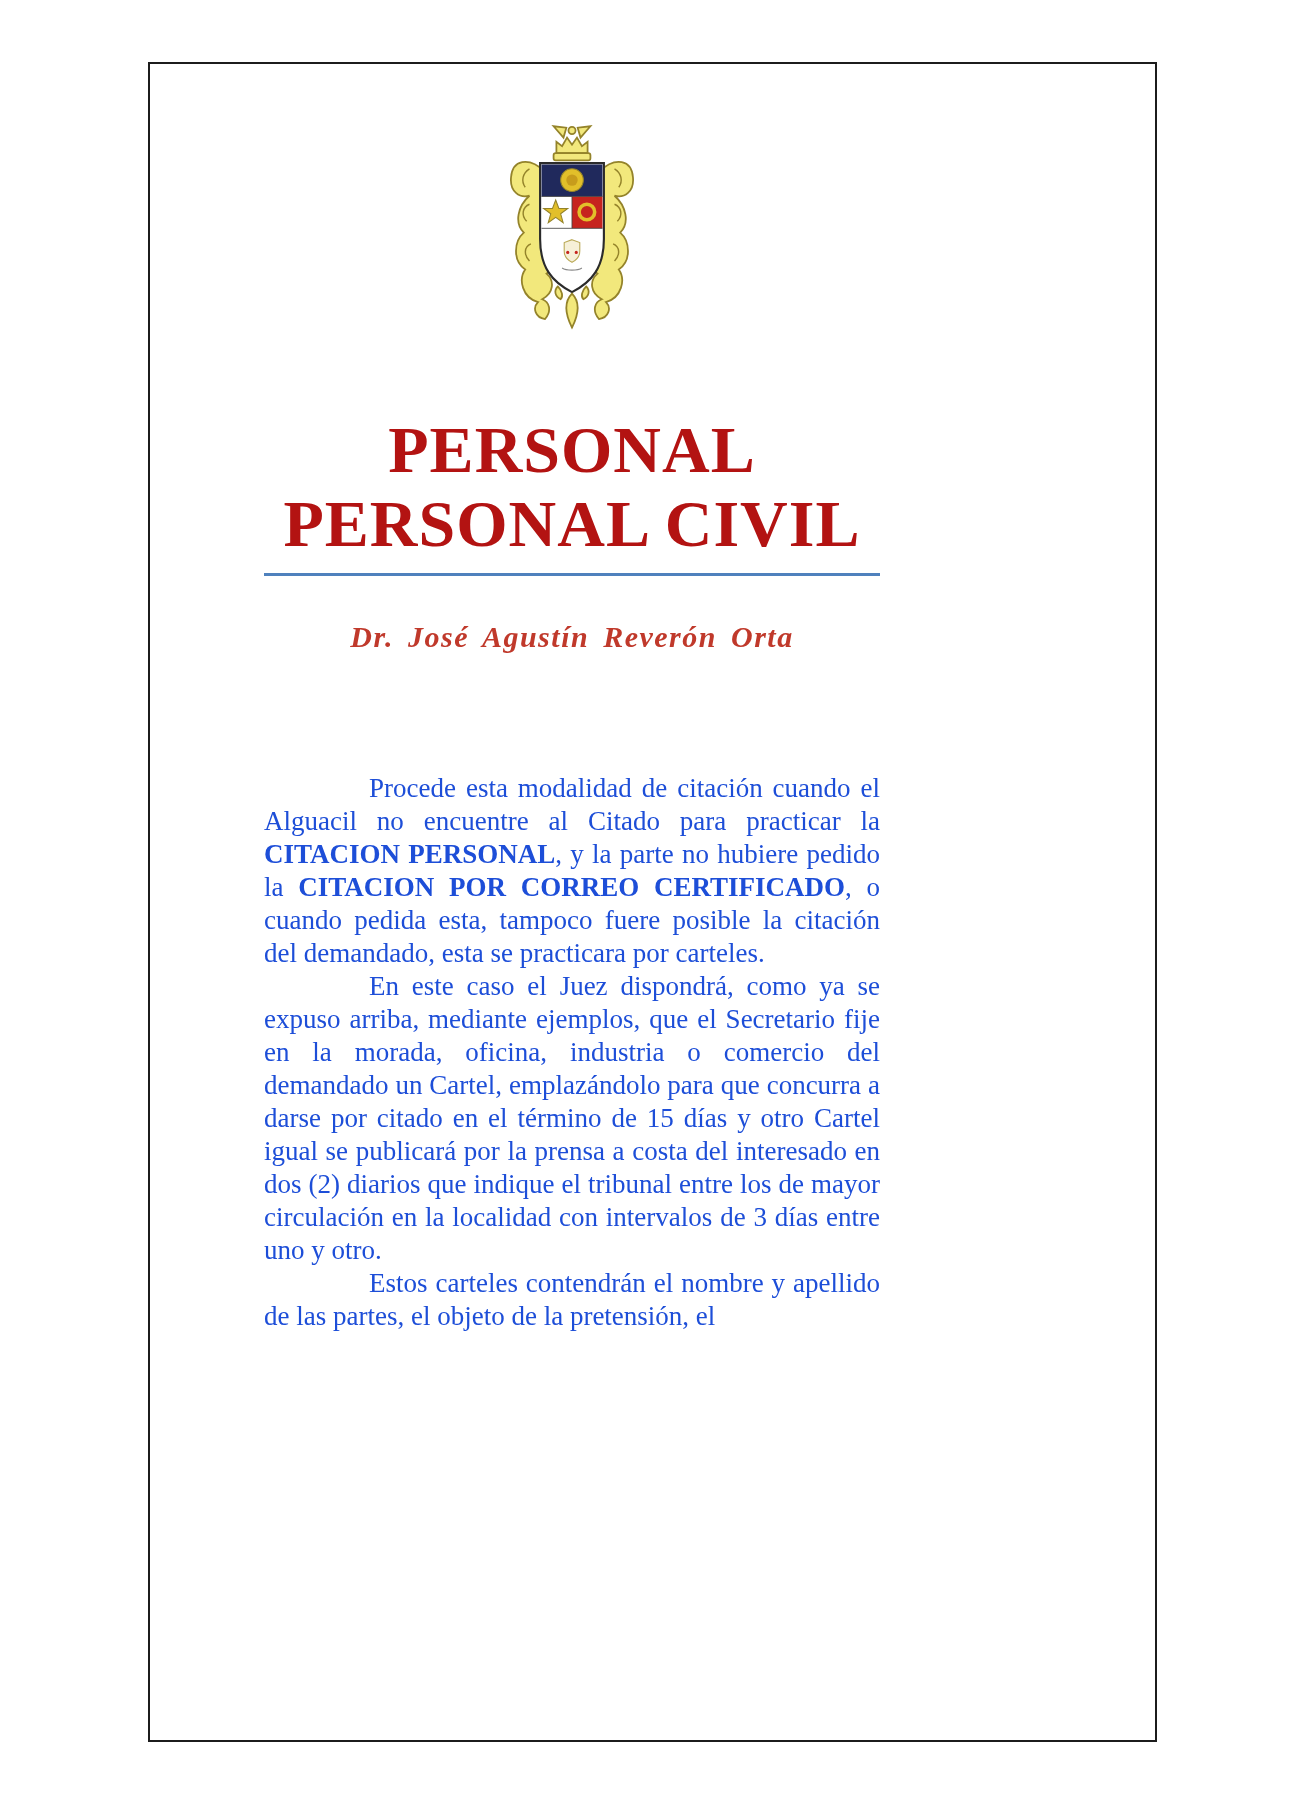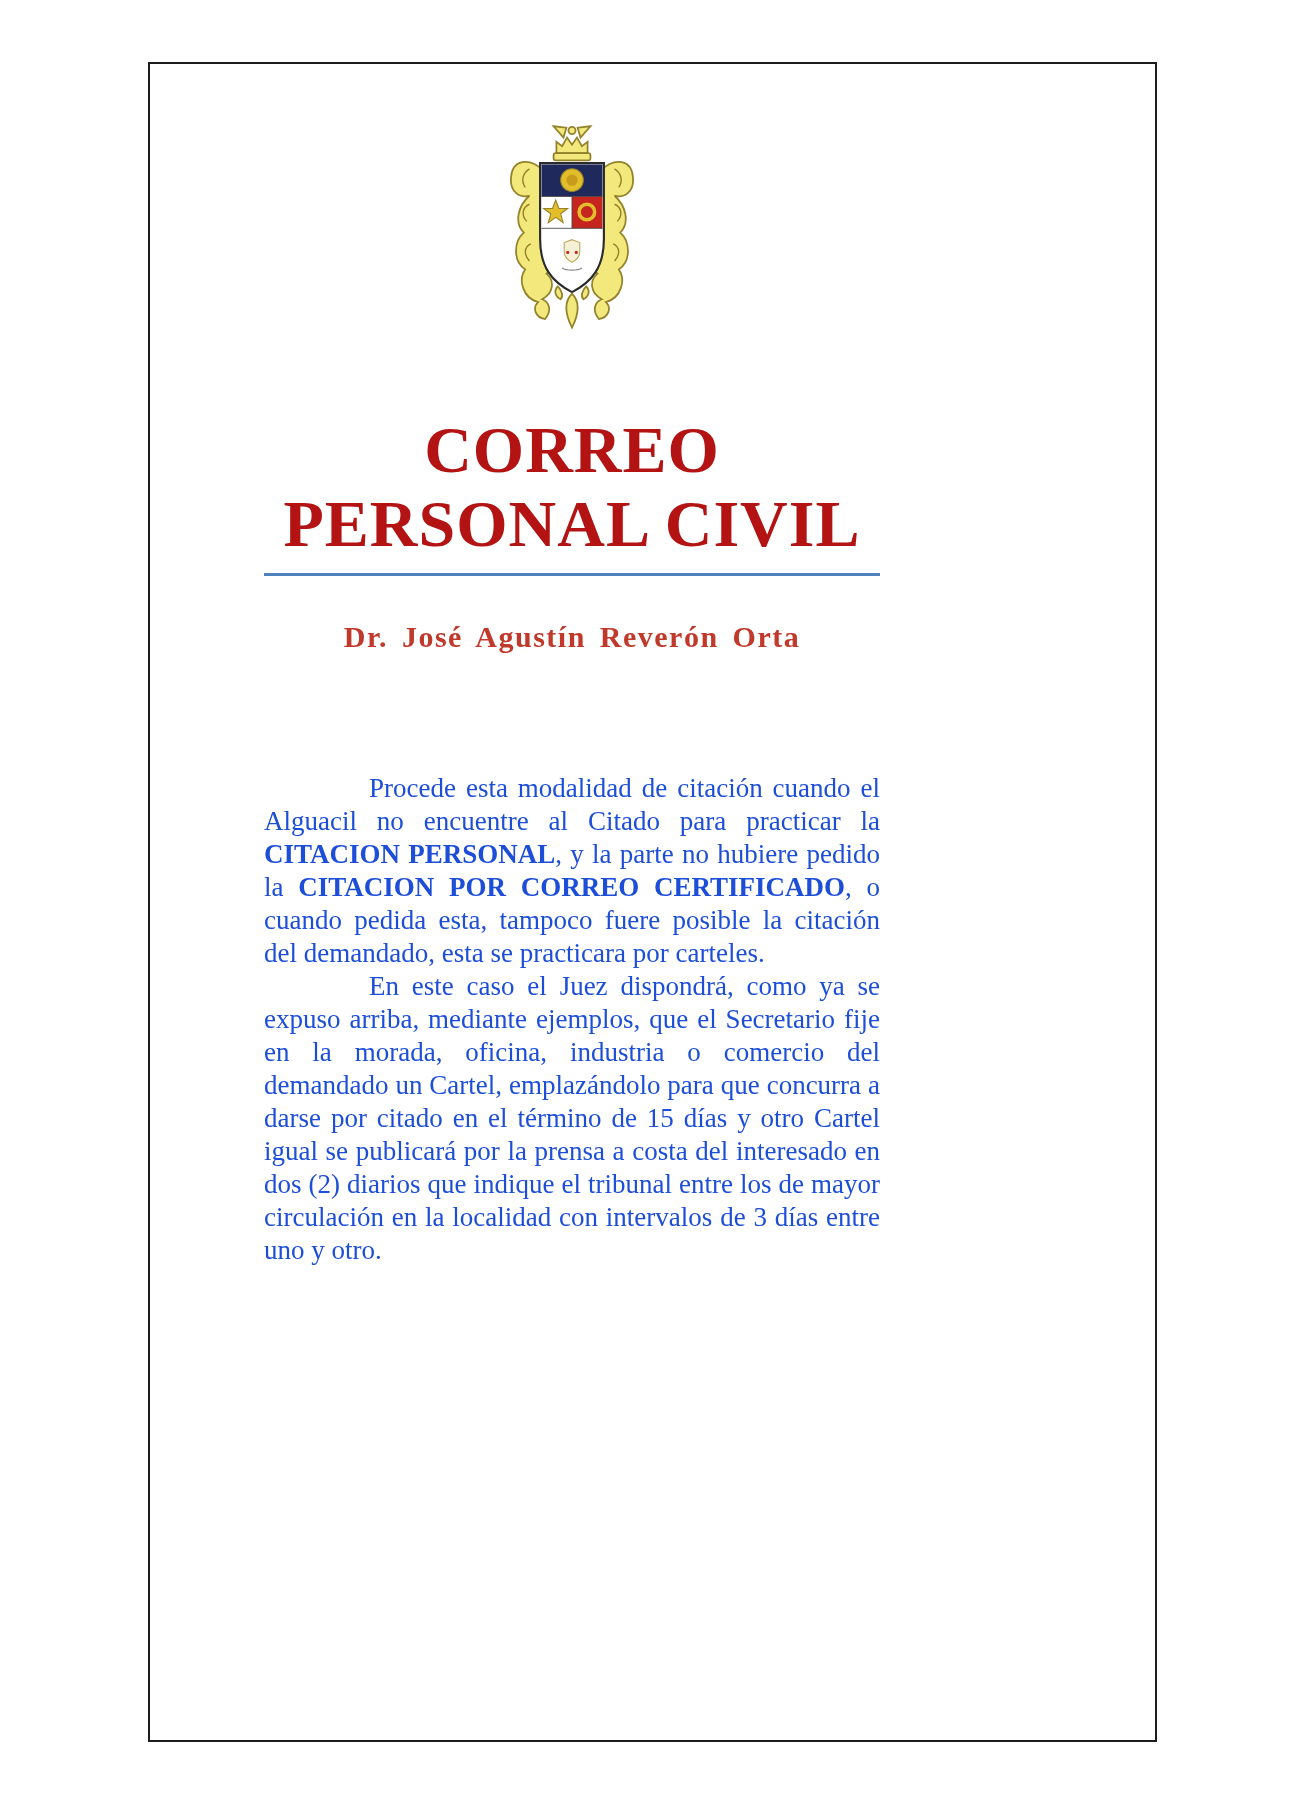--- a/index.html
+++ b/index.html
@@ -38,20 +38,21 @@
   .divider {
     height:3px;
     background:var(--divider-color, #4f81bd);
     margin-top:12px;
   }
   .author {
     margin-top:44px;
     text-align:center;
     font-size:30px;
     font-weight:bold;
+    font-style:italic;
     color:var(--author-color, #c0392b);
     letter-spacing:1.5px;
     word-spacing:5px;
   }
   .body-text {
     margin-top:118px;
     font-size:27px;
     line-height:33px;
     text-align:justify;
     color:#1d4ed8;
@@ -125,29 +126,30 @@
           </g>
           <g>
             <path class="gold" d="M100,242 C90,252 88,266 100,290 C112,266 110,252 100,242 Z"></path>
             <path class="gold" d="M84,250 C76,246 74,238 80,232 C86,238 88,246 84,250 Z"></path>
             <path class="gold" d="M116,250 C124,246 126,238 120,232 C114,238 112,246 116,250 Z"></path>
           </g>
         </svg>
       </div>
 
       <h1 class="title">
-        <span>CORREO</span>
+        <span>PERSONAL</span>
         <span>PERSONAL CIVIL</span>
       </h1>
 
       <div class="divider"></div>
 
       <div class="author">Dr. José Agustín Reverón Orta</div>
 
       <div class="body-text">
           <p><span>Procede esta modalidad de citación cuando el Alguacil no encuentre al Citado para practicar la </span><b>CITACION PERSONAL</b><span>, y la parte no hubiere pedido la </span><b>CITACION POR CORREO CERTIFICADO</b><span>, o cuando pedida esta, tampoco fuere posible la citación del demandado, esta se practicara por carteles.</span></p>
           <p><span>En este caso el Juez dispondrá, como ya se expuso arriba, mediante ejemplos,  que el Secretario fije en la morada, oficina, industria o comercio del demandado un Cartel, emplazándolo para que concurra a darse por citado en el término de 15 días y otro Cartel igual se publicará por la prensa a costa del interesado en dos (2) diarios que indique el tribunal entre los de mayor circulación en la localidad con intervalos de 3 días entre uno y otro.</span></p>
+          <p><span>Estos carteles contendrán el nombre y apellido de las partes, el objeto de la pretensión, el</span></p>
         </div>
 
 
     </div>
   </div>
 </div>
 
 </body></html>

